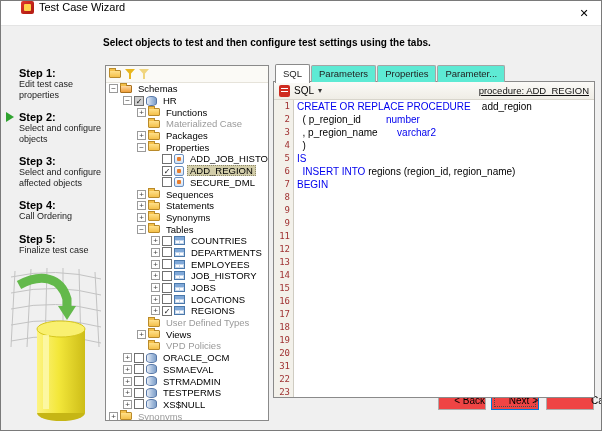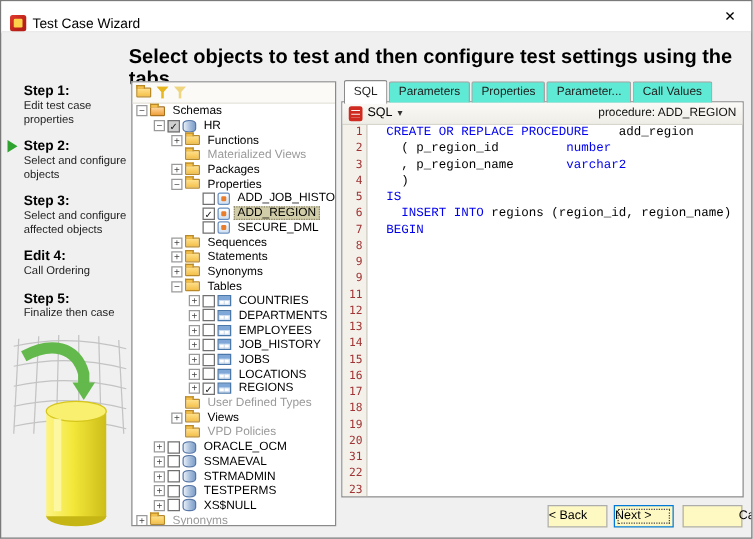--- a/index.html
+++ b/index.html
@@ -4,32 +4,32 @@
 <style>
   html,body{margin:0;padding:0;}
   body{
     width:602px;height:431px;position:relative;overflow:hidden;
     background:#f0f0f0;border:1px solid #7a7a7a;box-sizing:border-box;
     font-family:"Liberation Sans",sans-serif;color:#000;
     -webkit-font-smoothing:antialiased;
   }
   
   .titlebar{position:absolute;left:0;top:0;right:0;height:24px;background:#ffffff;
-    display:flex;align-items:flex-end;border-bottom:1px solid #e4e4e4;}
+    display:flex;align-items:flex-start;border-bottom:1px solid #e4e4e4;padding-left:13px;}
   .app-ico{width:13px;height:13px;margin:0 5px 0 7px;border-radius:2px;
     background:linear-gradient(135deg,#e23a2e 0%,#b81f16 70%);position:relative;}
   .app-ico::after{content:"";position:absolute;left:3px;top:3px;width:7px;height:7px;
     background:#ffd24a;border-radius:1px;}
   .title-text{font-size:11px;}
   .tb-spacer{flex:1;}
   .close-btn{width:34px;height:24px;display:flex;align-items:center;justify-content:center;
     font-size:11px;cursor:default;}
   
   .instruction{position:absolute;left:102px;top:36px;width:492px;
-    font-size:16px;font-weight:bold;}
+    font-size:10px;font-weight:bold;}
   
   .steps-panel{position:absolute;left:8px;top:66px;width:94px;bottom:2px;}
   .step{position:relative;margin:0 0 11px 0;padding-left:10px;}
   .step-title{font-size:11px;font-weight:bold;}
   .step-desc{font-size:9px;line-height:10.5px;color:#222;}
   .step-arrow{position:absolute;left:-3px;top:1px;width:0;height:0;
     border-left:8px solid #2fa32f;border-top:5px solid transparent;border-bottom:5px solid transparent;}
   .steps-graphic{position:absolute;left:0px;top:196px;width:94px;height:164px;}
   
   .tree-panel{position:absolute;left:104px;top:64px;width:164px;height:356px;
@@ -85,35 +85,35 @@
     position:relative;z-index:3;margin-bottom:-1px;}
   .editor-box{position:absolute;left:0;top:16px;right:0;bottom:0;background:#fff;
     border:1px solid #8a8a8a;box-sizing:border-box;display:flex;flex-direction:column;z-index:1;}
   .editor-toolbar{height:17px;flex:0 0 auto;background:linear-gradient(#fbfaf7,#efede6);
     border-bottom:1px solid #d8d5cc;display:flex;align-items:center;padding:0 5px;gap:4px;}
   .sql-file-ico{width:11px;height:12px;border-radius:2px;background:#cf2b20;position:relative;}
   .sql-file-ico::after{content:"";position:absolute;left:2px;top:3px;width:7px;height:6px;
     background:linear-gradient(#fff 1px,transparent 1px);background-size:100% 3px;}
   .editor-dd-label{font-size:10px;}
   .editor-dd-arrow{font-size:8px;color:#333;}
-  .editor-ctx{margin-left:auto;font-size:9.5px;color:#111;}
+  .editor-ctx{margin-left:auto;font-size:9.5px;color:#111;text-decoration:underline;}
   .editor-body{flex:1;display:flex;overflow:hidden;}
   .gutter{flex:0 0 20px;background:#f3f1ea;border-right:1px solid #cfccc2;
     font-family:"DejaVu Sans Mono",monospace;font-size:9px;color:#a03333;text-align:right;
     padding-right:3px;box-sizing:border-box;}
   .lnum{height:13px;line-height:13px;}
-  .code{flex:1;font-family:Liberation Mono, monospace;font-size:10px;padding-left:15px;
+  .code{flex:1;font-family:Liberation Sans, sans-serif;font-size:10px;padding-left:3px;
     overflow:hidden;}
   .cline{height:13px;line-height:13px;white-space:pre;}
   .seg-kw{color:#0000ee;}
   .seg-pl{color:#000;}
   
-  .btn{position:absolute;top:403px;width:48px;height:18px;font-size:10px;
-    font-family:"Liberation Sans",sans-serif;background:#fef9c3;border:1px solid #adadad;
-    text-align:left;line-height:16px;box-sizing:border-box;}
+  .btn{position:absolute;top:391px;width:48px;height:18px;font-size:10px;
+    font-family:"Liberation Sans",sans-serif;background:#ef4444;border:1px solid #adadad;
+    text-align:right;line-height:16px;box-sizing:border-box;}
   .btn.default{border-color:#0078d7;outline:1px dotted #4a4a4a;outline-offset:-4px;}
   #btn-back{left:437px;}
   #btn-next{left:490px;}
   #btn-cancel{left:545px;padding-left:44px;}
 </style>
 </head>
 <body>
 
 <div class="titlebar">
   <span class="app-ico"></span>
@@ -133,26 +133,26 @@
       <div class="step current">
         <span class="step-arrow"></span>
         <div class="step-title">Step 2:</div>
         <div class="step-desc">Select and configure objects</div>
       </div>
       <div class="step">
         <div class="step-title">Step 3:</div>
         <div class="step-desc">Select and configure affected objects</div>
       </div>
       <div class="step">
-        <div class="step-title">Edit 4:</div>
+        <div class="step-title">Step 4:</div>
         <div class="step-desc">Call Ordering</div>
       </div>
       <div class="step">
         <div class="step-title">Step 5:</div>
-        <div class="step-desc">Finalize then case</div>
+        <div class="step-desc">Finalize test case</div>
       </div>
     </div>
   <svg class="steps-graphic" viewBox="0 0 94 164" xmlns="http://www.w3.org/2000/svg">
     <defs>
       <linearGradient id="cylg" x1="0" y1="0" x2="1" y2="0">
         <stop offset="0" stop-color="#fdf483"></stop>
         <stop offset="0.45" stop-color="#f3e73a"></stop>
         <stop offset="1" stop-color="#cdbd18"></stop>
       </linearGradient>
     </defs>
@@ -205,21 +205,21 @@
       <div class="trow">
         <span class="tindent" style="width: 28px;"></span>
         <span class="texp plus">+</span>
         <span class="ticon folder"></span>
         <span class="tlabel">Functions</span>
       </div>
       <div class="trow">
         <span class="tindent" style="width: 28px;"></span>
         <span class="texp none"></span>
         <span class="ticon folder"></span>
-        <span class="tlabel gray">Materialized Views</span>
+        <span class="tlabel gray">Materialized Case</span>
       </div>
       <div class="trow">
         <span class="tindent" style="width: 28px;"></span>
         <span class="texp plus">+</span>
         <span class="ticon folder"></span>
         <span class="tlabel">Packages</span>
       </div>
       <div class="trow">
         <span class="tindent" style="width: 28px;"></span>
         <span class="texp minus">−</span>
@@ -381,21 +381,20 @@
       </div>
     </div>
 </div>
 
 <div class="right-panel">
   <div class="tab-strip" id="tab-strip">
       <span class="tab active">SQL</span>
       <span class="tab">Parameters</span>
       <span class="tab">Properties</span>
       <span class="tab">Parameter...</span>
-      <span class="tab">Call Values</span>
     </div>
   <div class="editor-box">
     <div class="editor-toolbar">
       <span class="sql-file-ico"></span>
       <span class="editor-dd-label">SQL</span>
       <span class="editor-dd-arrow">▾</span>
       <span class="editor-ctx">procedure: ADD_REGION</span>
     </div>
     <div class="editor-body">
       <div class="gutter" id="gutter">

